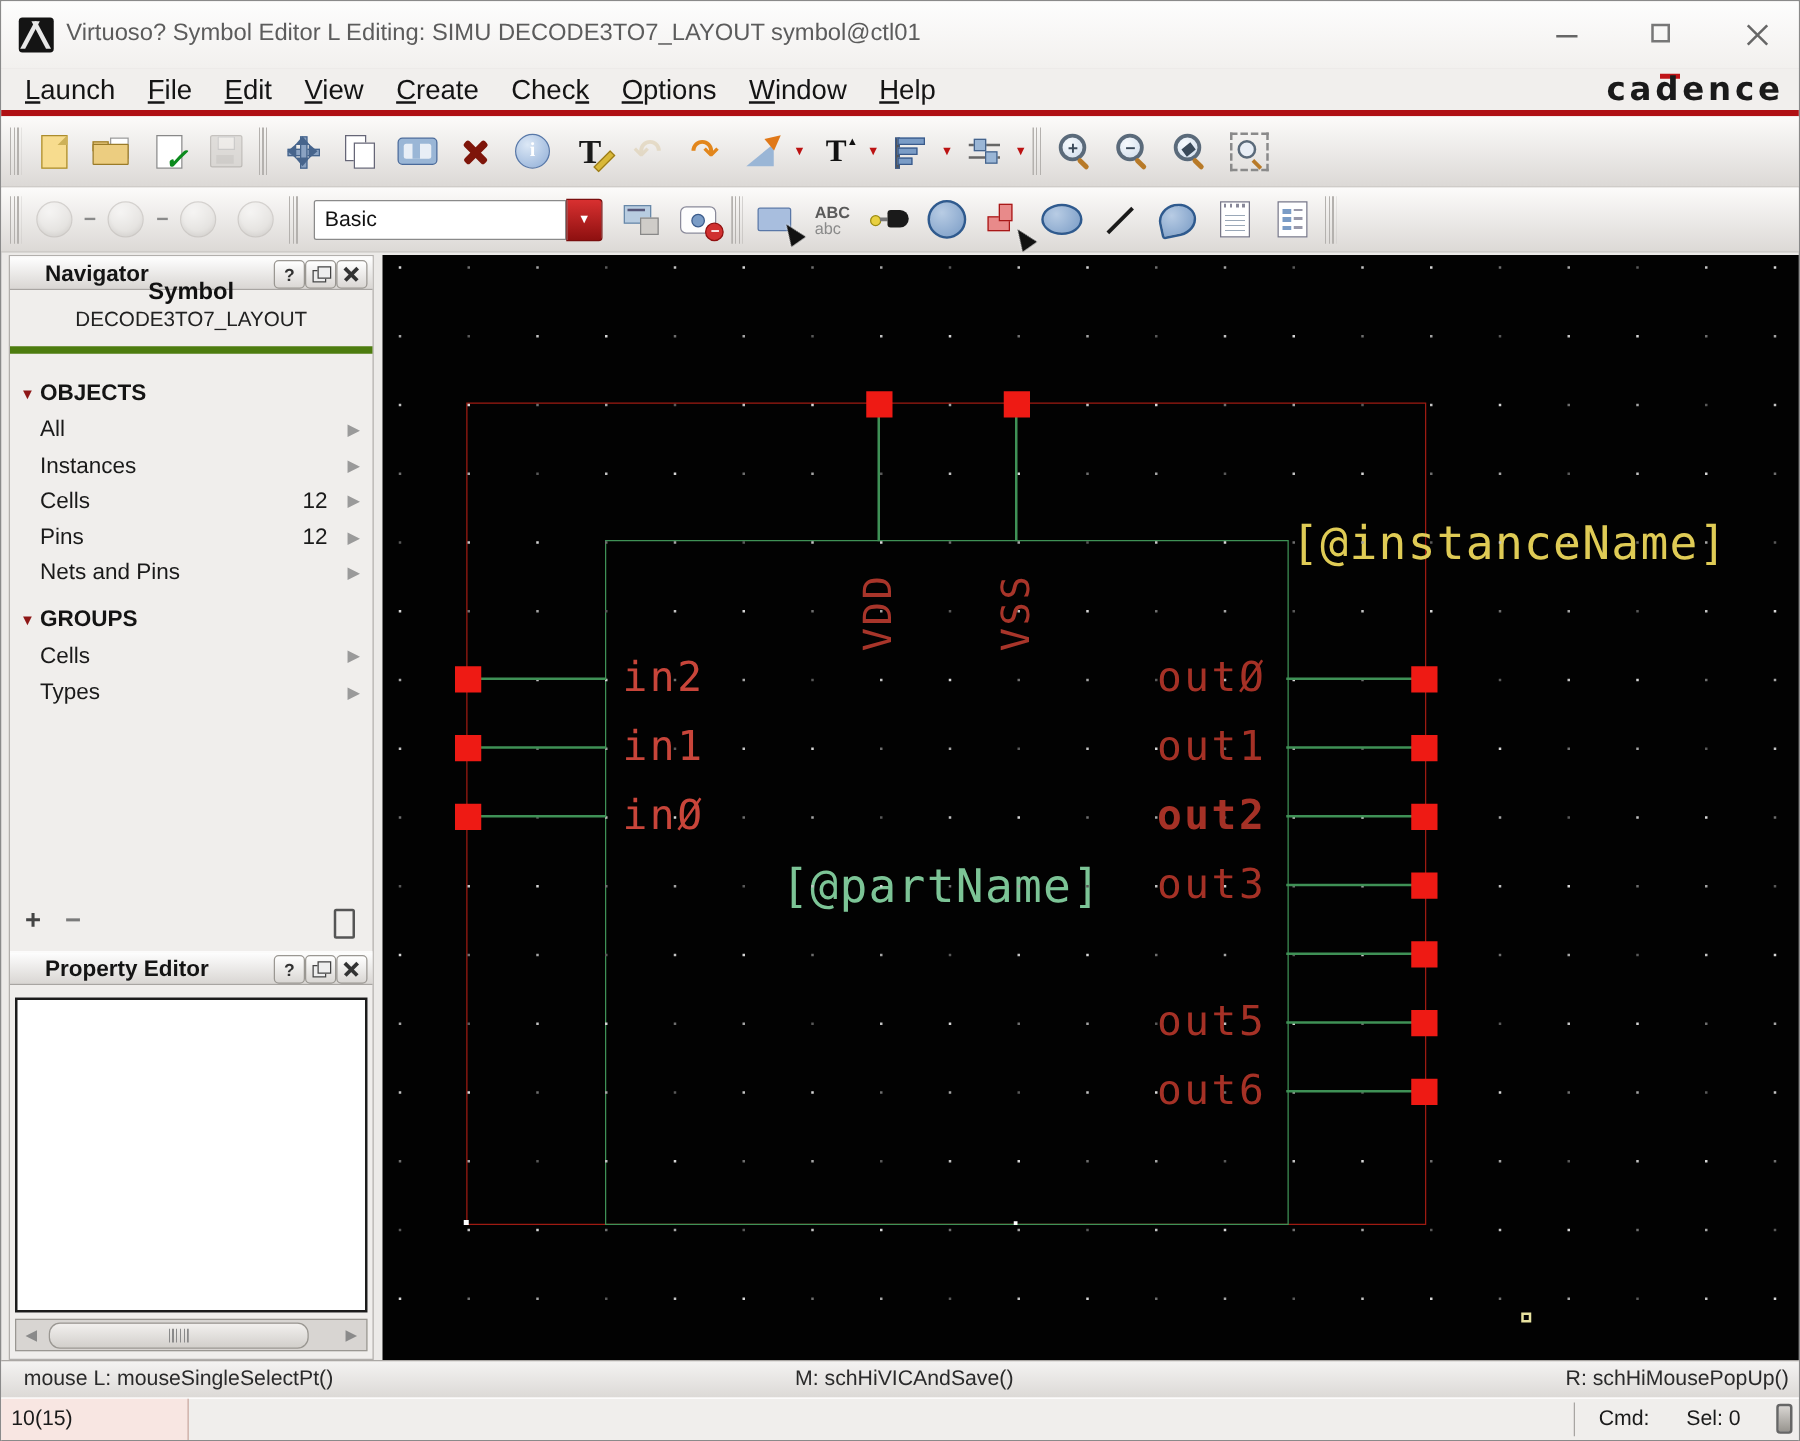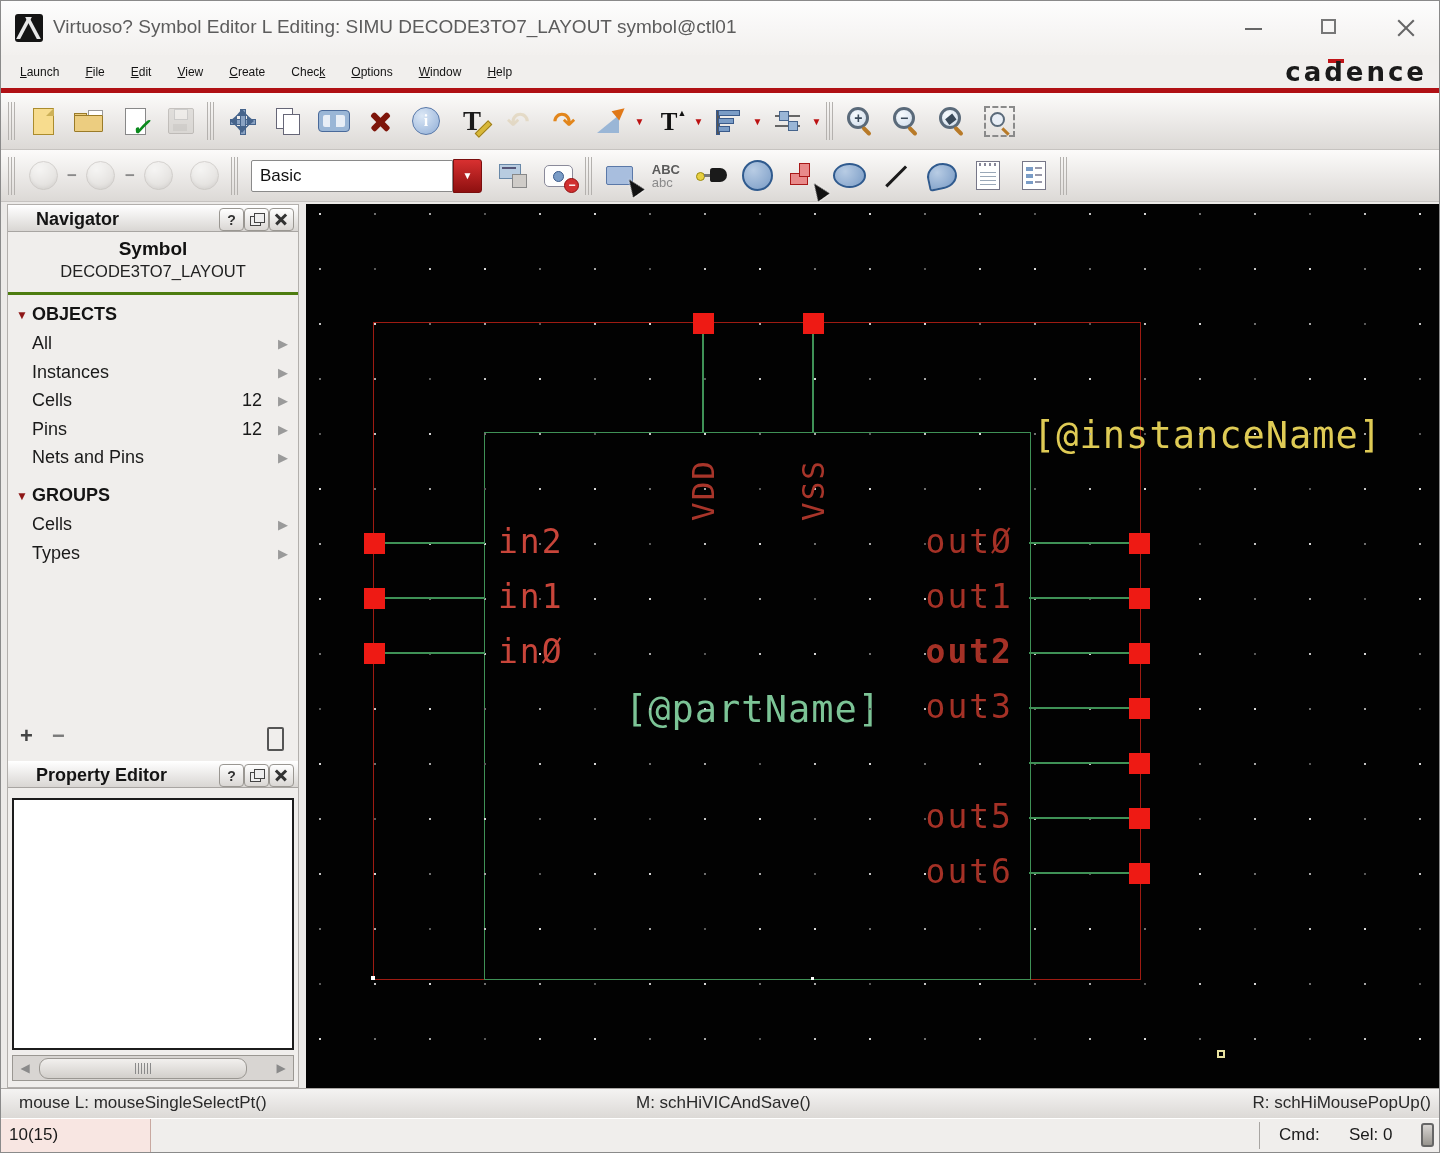--- a/index.html
+++ b/index.html
@@ -16,21 +16,21 @@
   .title-text{position:absolute;left:52px;top:15px;font-size:19px;color:#5c5c5c;white-space:nowrap;}
   .wc{position:absolute;top:16px;width:26px;height:22px;}
   .wc-min{left:1240px;} .wc-min::before{content:"";position:absolute;left:4px;top:11px;width:17px;height:2px;background:#666;}
   .wc-max{left:1316px;} .wc-max::before{content:"";position:absolute;left:4px;top:2px;width:15px;height:15px;border:2px solid #777;box-sizing:border-box;}
   .wc-close{left:1392px;}
   .wc-close::before,.wc-close::after{content:"";position:absolute;left:2px;top:10px;width:22px;height:2px;background:#666;}
   .wc-close::before{transform:rotate(45deg);} .wc-close::after{transform:rotate(-45deg);}
 
   
   .menubar{position:absolute;left:0;top:54px;width:100%;height:33px;background:#f1efed;display:flex;align-items:center;padding-left:6px;box-sizing:border-box;}
-  .menu-item{font-size:12px;color:#141414;padding:0 13px;cursor:default;}
+  .menu-item{font-size:22px;color:#141414;padding:0 13px;cursor:default;}
   .menu-item u{text-decoration:underline;}
   .brand{position:absolute;right:12px;top:56px;font-size:26px;font-weight:bold;letter-spacing:3px;color:#1a1a1a;font-family:"DejaVu Sans",sans-serif;}
   .brand-bar{position:absolute;right:95px;top:58px;width:16px;height:4px;background:#c01418;}
   .redline{position:absolute;left:0;top:87px;width:100%;height:5px;background:#b01014;}
 
   
   .toolbar{position:absolute;left:0;width:100%;display:flex;align-items:center;box-sizing:border-box;
     background:linear-gradient(#fcfbfa,#dcd9d6);border-bottom:1px solid #c6c3c0;}
   #toolbar1{top:92px;height:57px;padding-left:4px;}
   #toolbar2{top:149px;height:52px;padding-left:4px;}
@@ -137,21 +137,21 @@
   .panel-header{position:absolute;left:0;width:100%;height:27px;background:linear-gradient(#fefefe,#d9d6d3);
     border-top:1px solid #fff;border-bottom:1px solid #a8a5a2;box-sizing:border-box;}
   .panel-title{position:absolute;left:28px;top:3px;font-size:18px;font-weight:bold;color:#141414;}
   .ph-btn{position:absolute;top:2px;width:23px;height:21px;border:1px solid #9a9792;border-radius:4px;
     background:linear-gradient(#fff,#dad7d4);display:flex;align-items:center;justify-content:center;
     font-size:14px;font-weight:bold;color:#333;}
   .ph-dock::before{content:"";position:absolute;left:5px;top:7px;width:9px;height:8px;border:1.5px solid #444;background:#eee;}
   .ph-dock::after{content:"";position:absolute;left:9px;top:4px;width:9px;height:8px;border:1.5px solid #444;background:#eee;}
   .ph-x::before,.ph-x::after{content:"";position:absolute;left:4px;top:9px;width:14px;height:2.5px;background:#333;}
   .ph-x::before{transform:rotate(45deg);} .ph-x::after{transform:rotate(-45deg);}
-  .nav-symhdr{position:absolute;left:0;top:27px;width:100%;height:60px;border-bottom:3px solid #4d7c0f;text-align:center;}
+  .nav-symhdr{position:absolute;left:0;top:12px;width:100%;height:60px;border-bottom:6px solid #4d7c0f;text-align:center;}
   .nav-symtype{margin-top:6px;font-size:19px;font-weight:bold;color:#111;}
   .nav-cell{font-size:16.5px;color:#222;margin-top:2px;}
   .tree-row{position:absolute;left:0;width:100%;height:27px;}
   .tree-sec-arrow{position:absolute;left:8px;top:6px;font-size:12px;color:#8e1616;}
   .tree-sec-label{position:absolute;left:24px;top:2px;font-size:18px;font-weight:bold;color:#141414;}
   .tree-label{position:absolute;left:24px;top:3px;font-size:18px;color:#1a1a1a;}
   .tree-count{position:absolute;right:36px;top:3px;font-size:18px;color:#1a1a1a;}
   .tree-arrow{position:absolute;right:10px;top:6px;font-size:13px;color:#9a9a9a;}
   .nav-plusminus{position:absolute;left:0;top:518px;width:100%;height:30px;}
   .npm-add{position:absolute;left:12px;top:0;font-size:22px;font-weight:bold;color:#444;}

